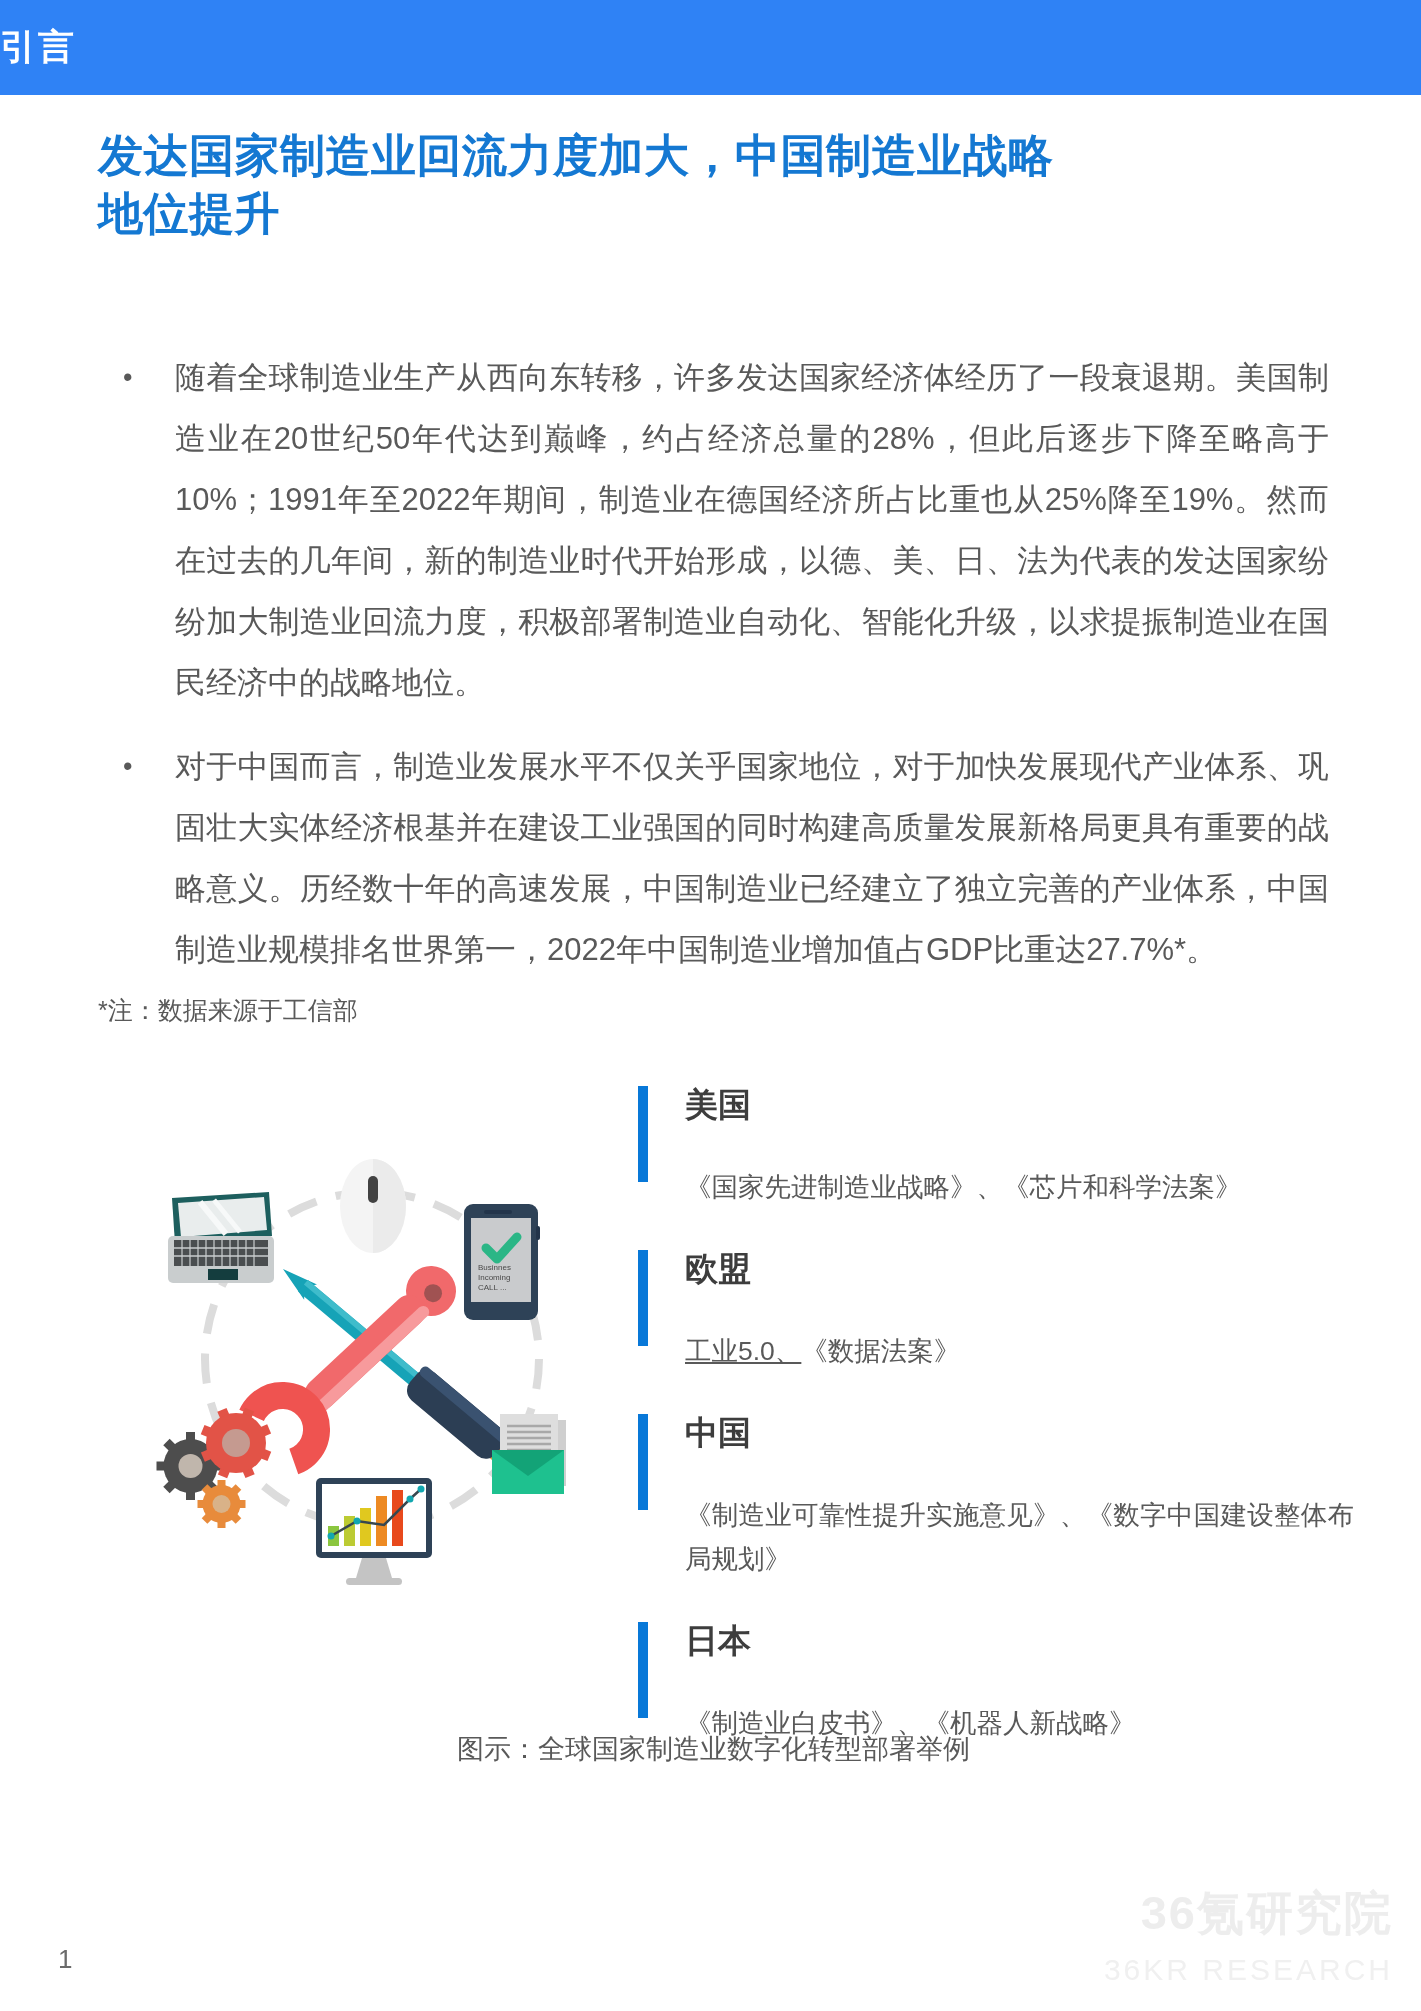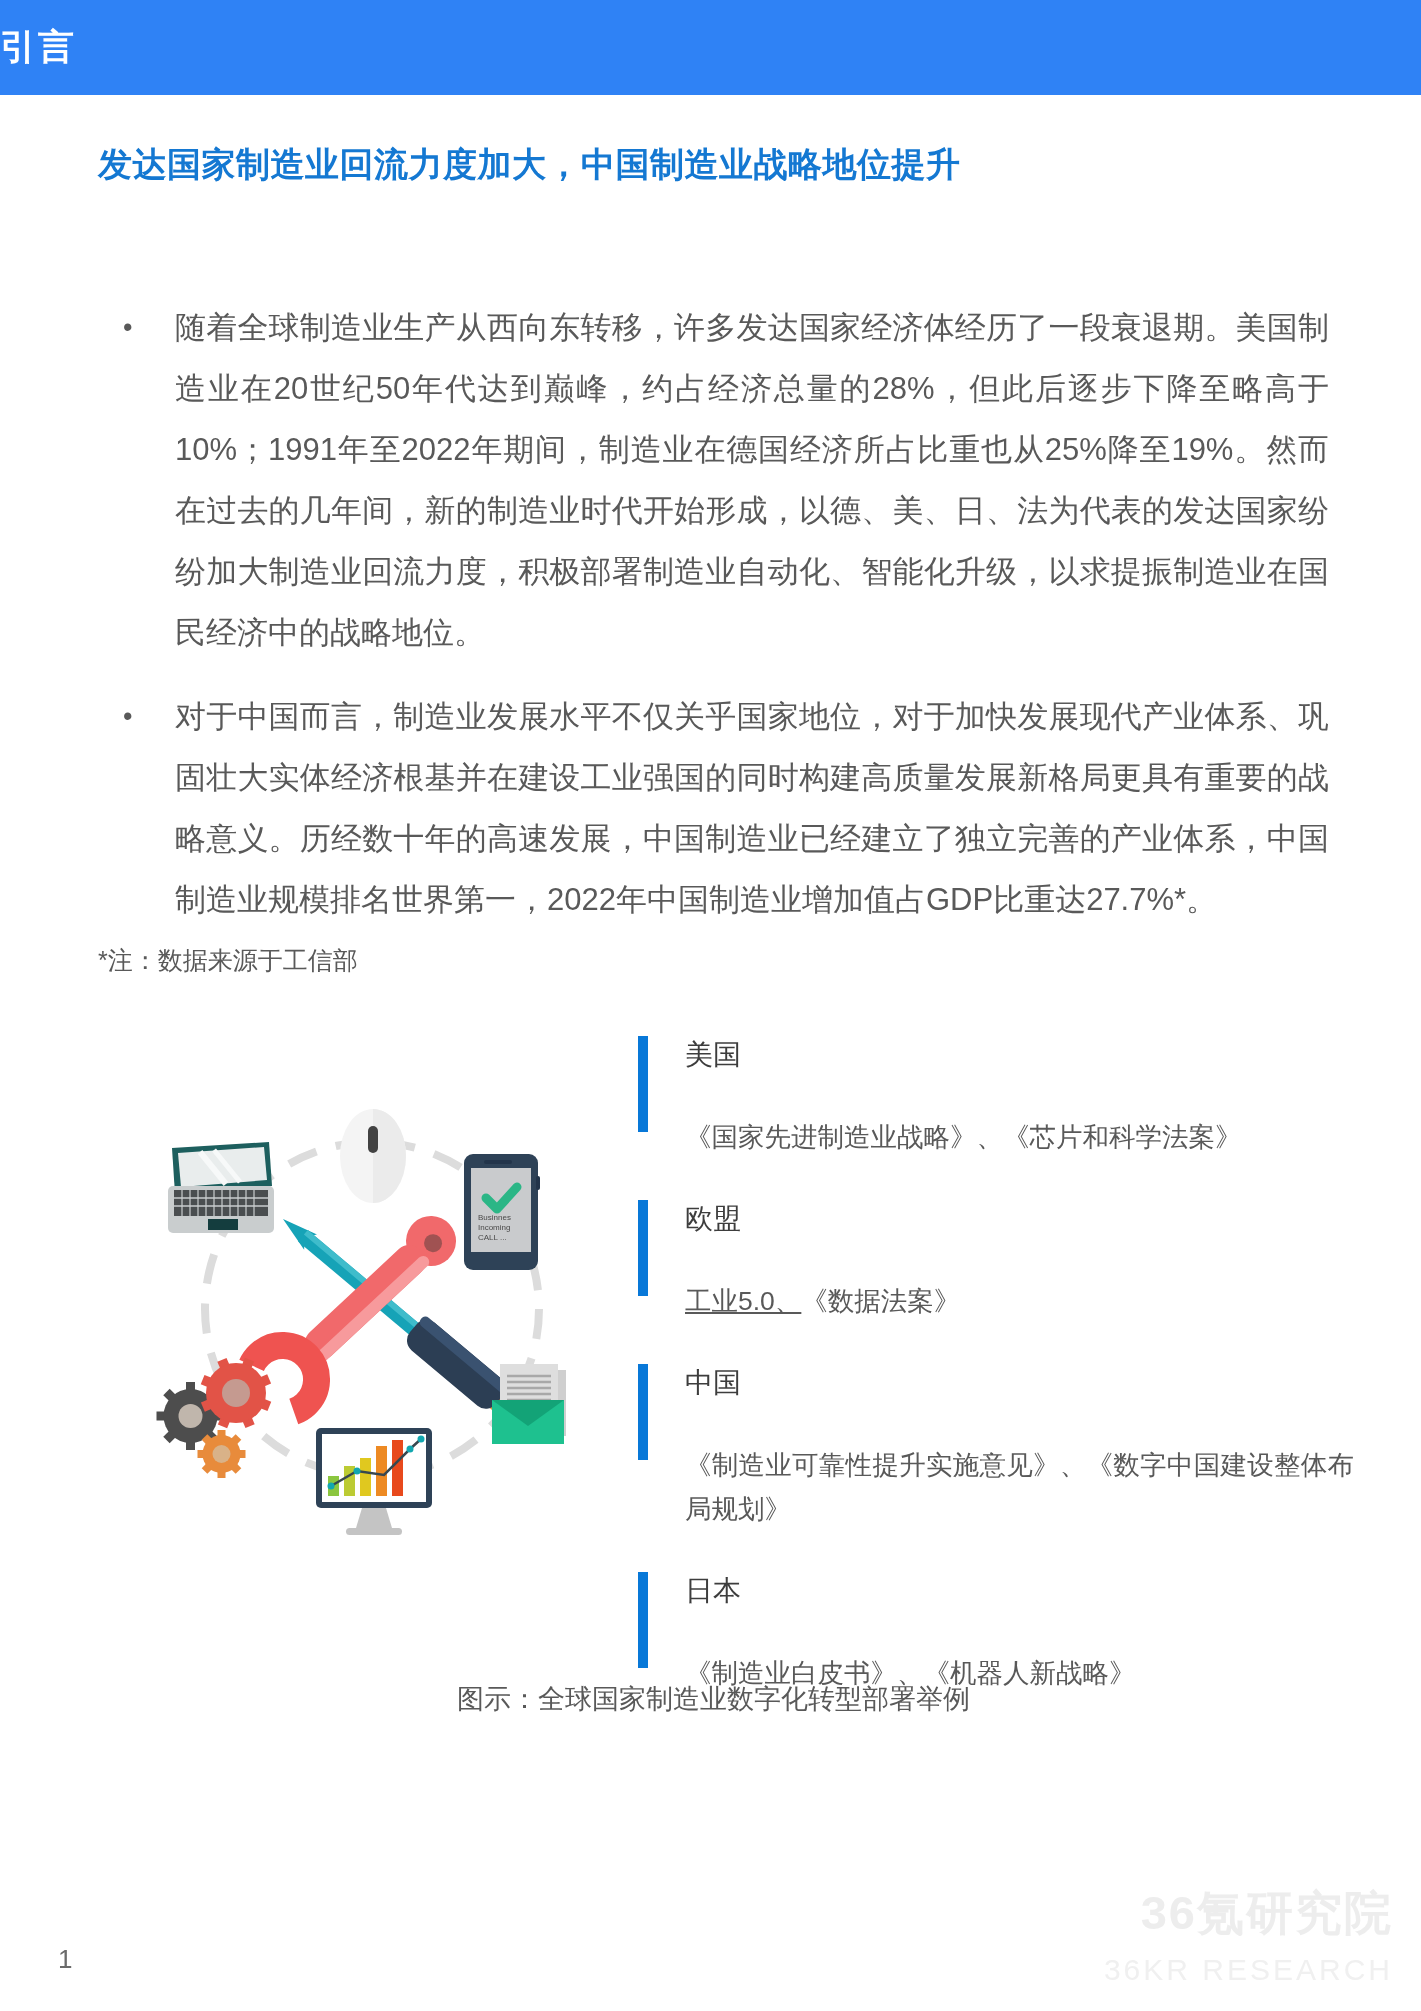--- a/index.html
+++ b/index.html
@@ -5,37 +5,37 @@
   html,body{margin:0;padding:0;background:#ffffff;}
   body{font-family:"Liberation Sans","DejaVu Sans",sans-serif;}
   .page{position:relative;width:1421px;height:2011px;background:#ffffff;overflow:hidden;color:#595959;}
 
   
   .topbar{height:95px;background:#2F82F5;display:flex;align-items:center;box-sizing:border-box;}
   .topbar-title{color:#ffffff;font-size:36px;font-weight:bold;letter-spacing:2px;}
 
   .content{padding:0 92px 0 98px;}
 
-  .doc-title{margin:40px 0 0 0;width:965px;font-size:34px;line-height:58px;font-weight:bold;color:#1478D2;letter-spacing:0.5px;}
+  .doc-title{margin:32px 0 0 0;width:965px;font-size:45px;line-height:58px;font-weight:bold;color:#1478D2;letter-spacing:0.5px;}
 
   .bullets{list-style:none;margin:104px 0 0 0;padding:0;}
   .bullets li{display:flex;}
   .bullets li + li{margin-top:23px;}
   .bullet-marker{flex:0 0 77px;box-sizing:border-box;padding-left:25px;font-size:27px;line-height:61px;color:#595959;}
   .bullet-text{flex:1;font-size:31px;line-height:61px;text-align:justify;color:#595959;}
 
   .note{margin:14px 0 0 0;font-size:25px;color:#595959;}
 
   .figure{position:relative;margin-top:52px;height:534px;}
   .illustration{position:absolute;left:30px;top:47px;}
 
   .policy-list{position:absolute;left:540px;top:2px;width:716px;}
   .policy-entry{position:relative;padding-left:47px;margin-bottom:36px;}
   .policy-bar{position:absolute;left:0;top:5px;width:10px;height:96px;background:#0878D8;}
-  .policy-country{font-size:28px;font-weight:normal;color:#3D3D3D;line-height:48px;}
+  .policy-country{font-size:33px;font-weight:bold;color:#3D3D3D;line-height:48px;}
   .policy-desc{font-size:26.5px;color:#595959;line-height:44px;text-align:justify;margin-top:36px;}
   .policy-desc .u{text-decoration:underline;}
 
   .figure-caption{text-align:center;font-size:27px;color:#595959;margin-top:118px;}
 
   .page-number{position:absolute;left:58px;top:1944px;font-size:26px;color:#6b6b6b;}
   .watermark{position:absolute;right:28px;top:1882px;text-align:right;}
   .watermark-cn{font-size:47px;font-weight:bold;letter-spacing:2px;color:#EDEDED;}
   .watermark-en{font-size:30px;letter-spacing:3px;color:#F0F0F0;margin-top:8px;}
 </style>

